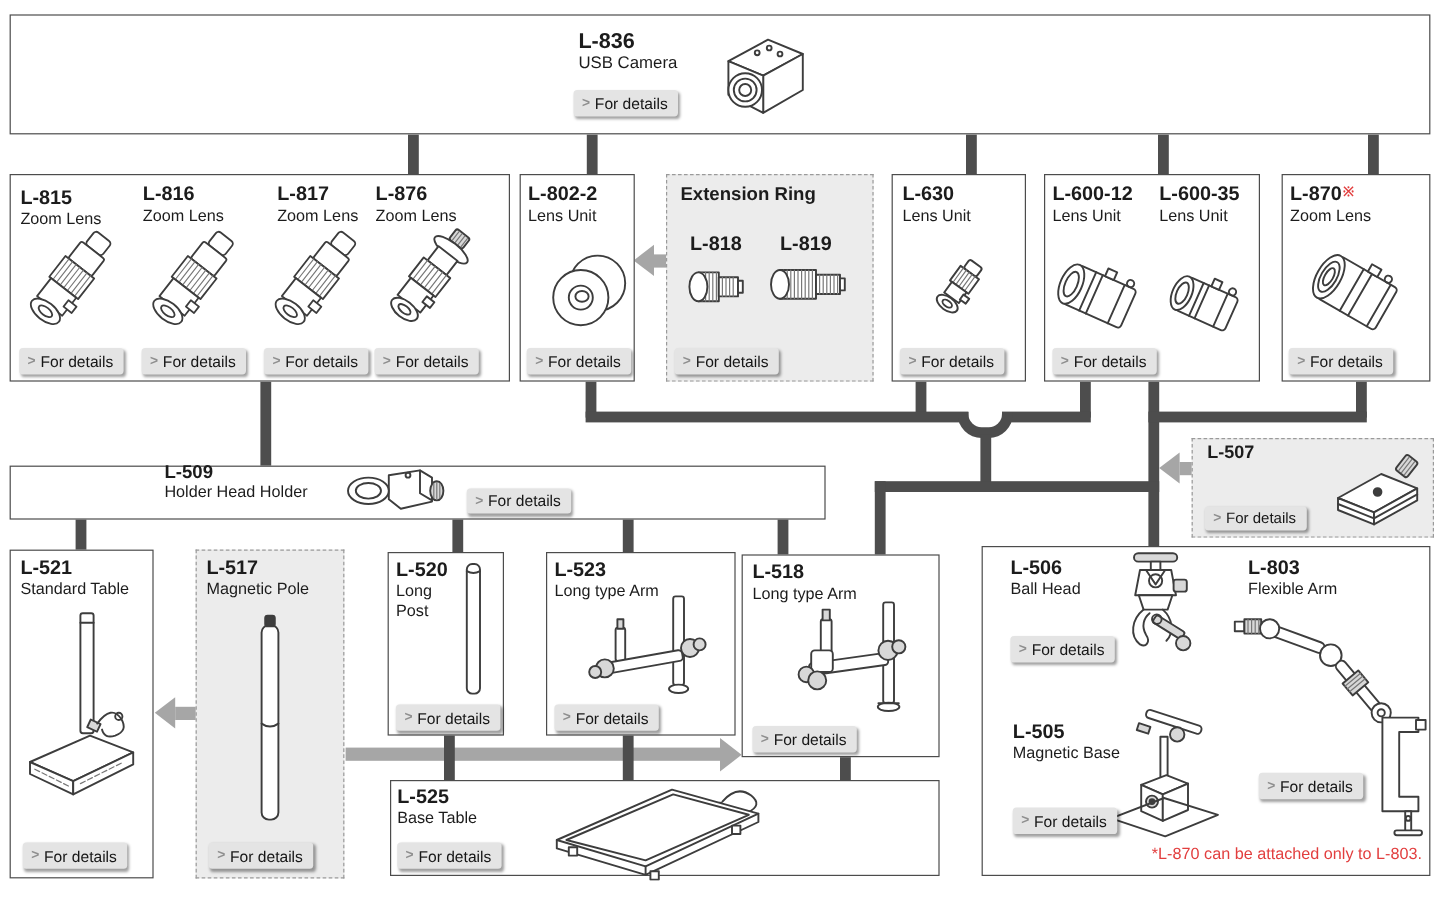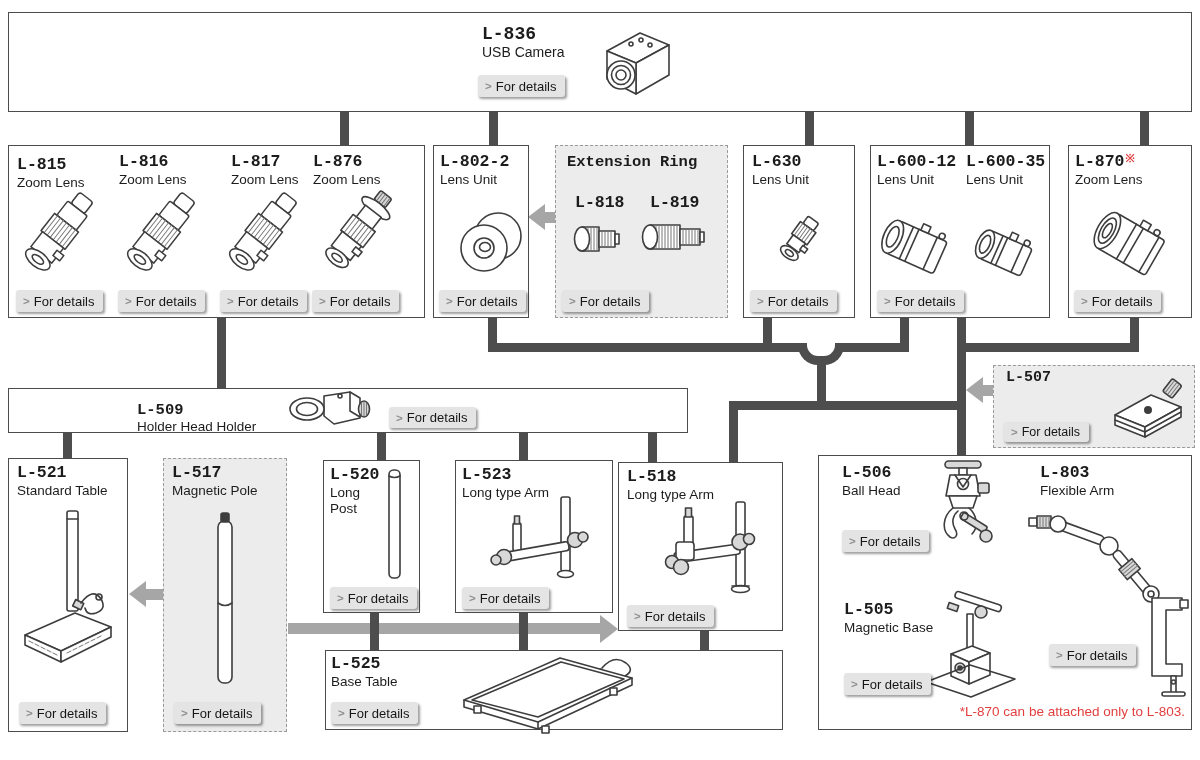--- a/index.html
+++ b/index.html
@@ -4,21 +4,21 @@
 <style>
   html,body{margin:0;padding:0;background:#fff;}
   #canvas{position:relative;width:1200px;height:760px;background:#fff;
     font-family:"Liberation Sans",sans-serif;overflow:hidden;}
   .box{position:absolute;border:1.6px solid #4c4c4c;background:#fff;box-sizing:border-box;}
   .panel{position:absolute;border:1.4px dashed #9a9a9a;background:#ececec;box-sizing:border-box;}
   .line{position:absolute;background:#4d4d4d;}
   .cup{position:absolute;border:9px solid #4d4d4d;border-top:none;
     border-radius:0 0 20px 20px;background:transparent;}
   .title{position:absolute;color:#1c1c1c;line-height:1.12;white-space:nowrap;}
-  .code{font-size:16.5px;font-weight:bold;font-family:Liberation Mono, monospace;}
+  .code{font-size:16.5px;font-weight:bold;}
   .name{font-size:13.5px;margin-top:1px;}
   .wrap{white-space:normal;}
   .btn{position:absolute;height:22px;display:flex;align-items:center;gap:4px;
     background:#e4e4e4;border-radius:3px;box-shadow:1.5px 2px 2.5px rgba(0,0,0,.38);
     padding:0 9px 0 7px;font-size:13px;color:#161616;white-space:nowrap;cursor:pointer;}
   .chev{color:#8f8f8f;font-size:11.5px;font-weight:bold;}
   .ill{position:absolute;}
   .ill svg g{stroke:#3d3d3d;stroke-width:1.6;fill:#fff;stroke-linejoin:round;stroke-linecap:round;}
   .ill svg .ribs{stroke:#777;stroke-width:1;fill:none;}
   .ill svg .fillnone{fill:none;}
@@ -345,21 +345,21 @@
       <ellipse cx="20" cy="43" rx="6.5" ry="14" class="fillnone"></ellipse>
       <ellipse cx="20" cy="43" rx="3.5" ry="8" class="fillnone"></ellipse>
     </g>
       </svg>
   </div>
   <div class="btn" style="left:1074px;top:290px">
       <span class="chev">&gt;</span>
       <span>For details</span>
     </div>
 
-  <div class="title" style="left:137px;top:402px">
+  <div class="title" style="left:137px;top:385px">
     <div class="code" style="font-size:15.5px">L-509</div>
     <div class="name" style="margin-top:0">Holder Head Holder</div>
   </div>
   <div class="ill" style="left:286px;top:387px">
     <svg width="88" height="46" viewBox="0 0 88 46">
         <g>
       <path d="M38,9 L64,5 L74,11 L74,31 L48,37 L38,29 Z"></path>
       <path class="fillnone" d="M64,5 L64,24 L74,30"></path>
       <ellipse cx="21" cy="22" rx="17" ry="11"></ellipse>
       <ellipse cx="21" cy="22" rx="10.5" ry="6.5"></ellipse>

